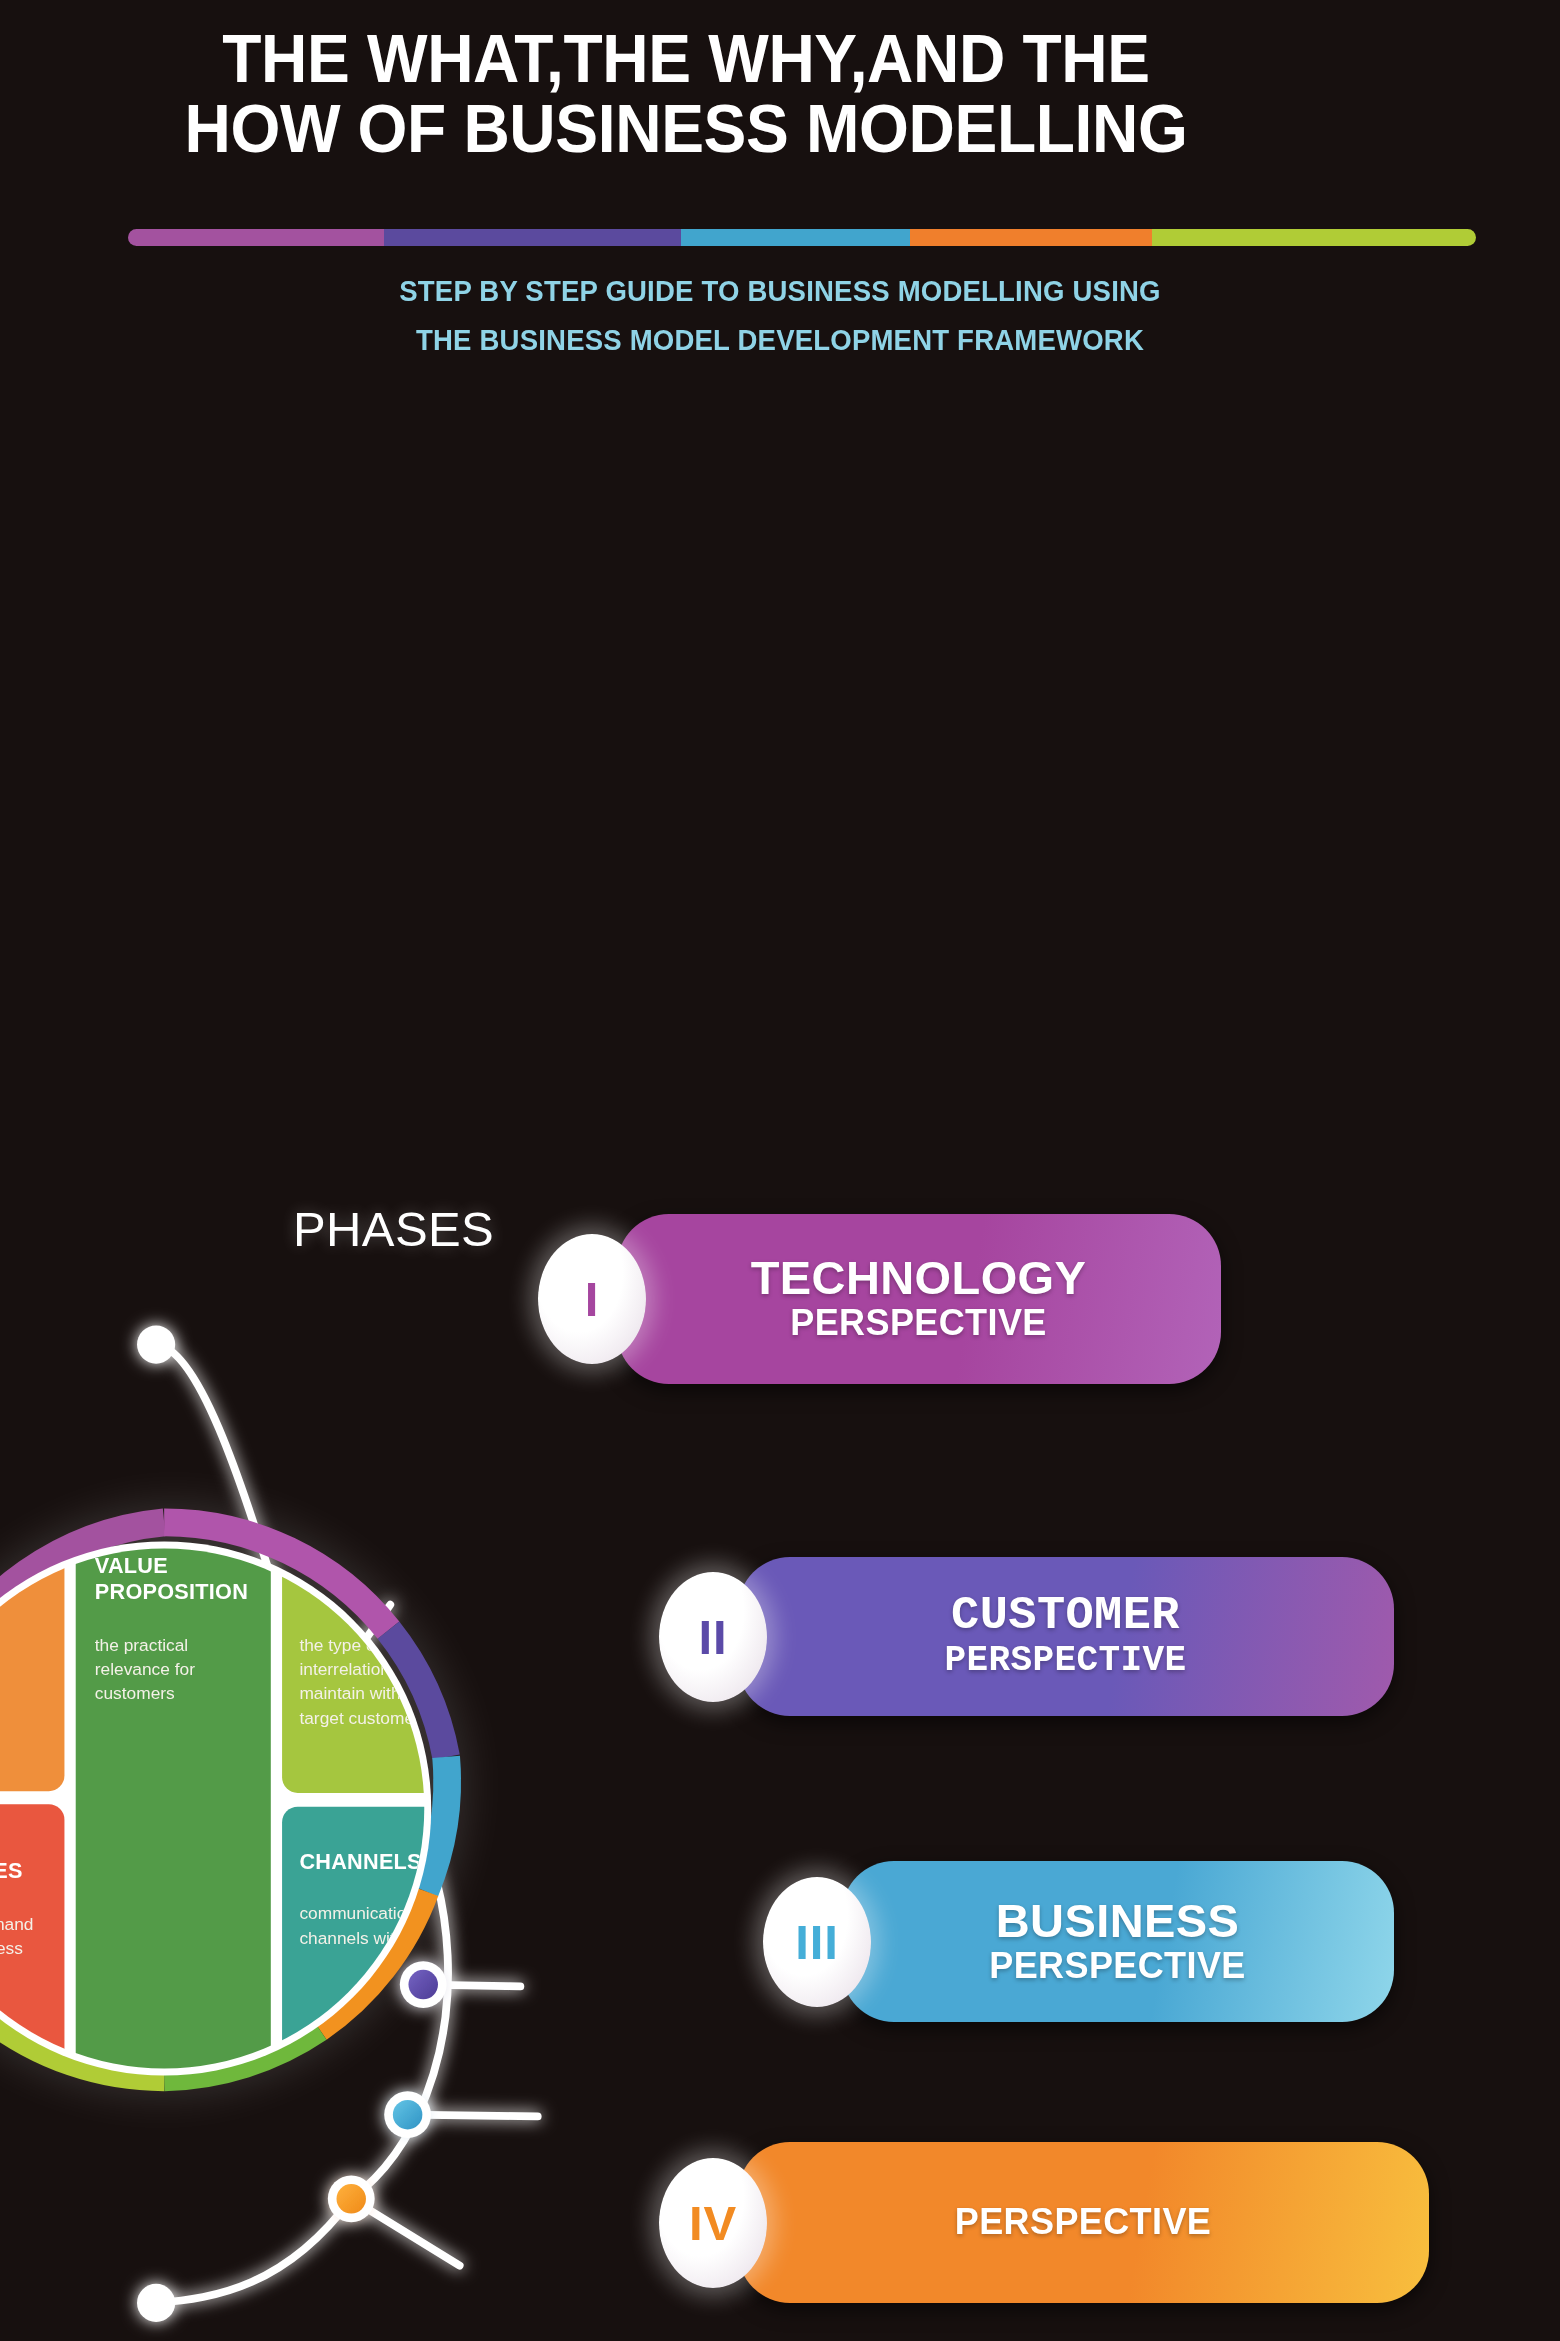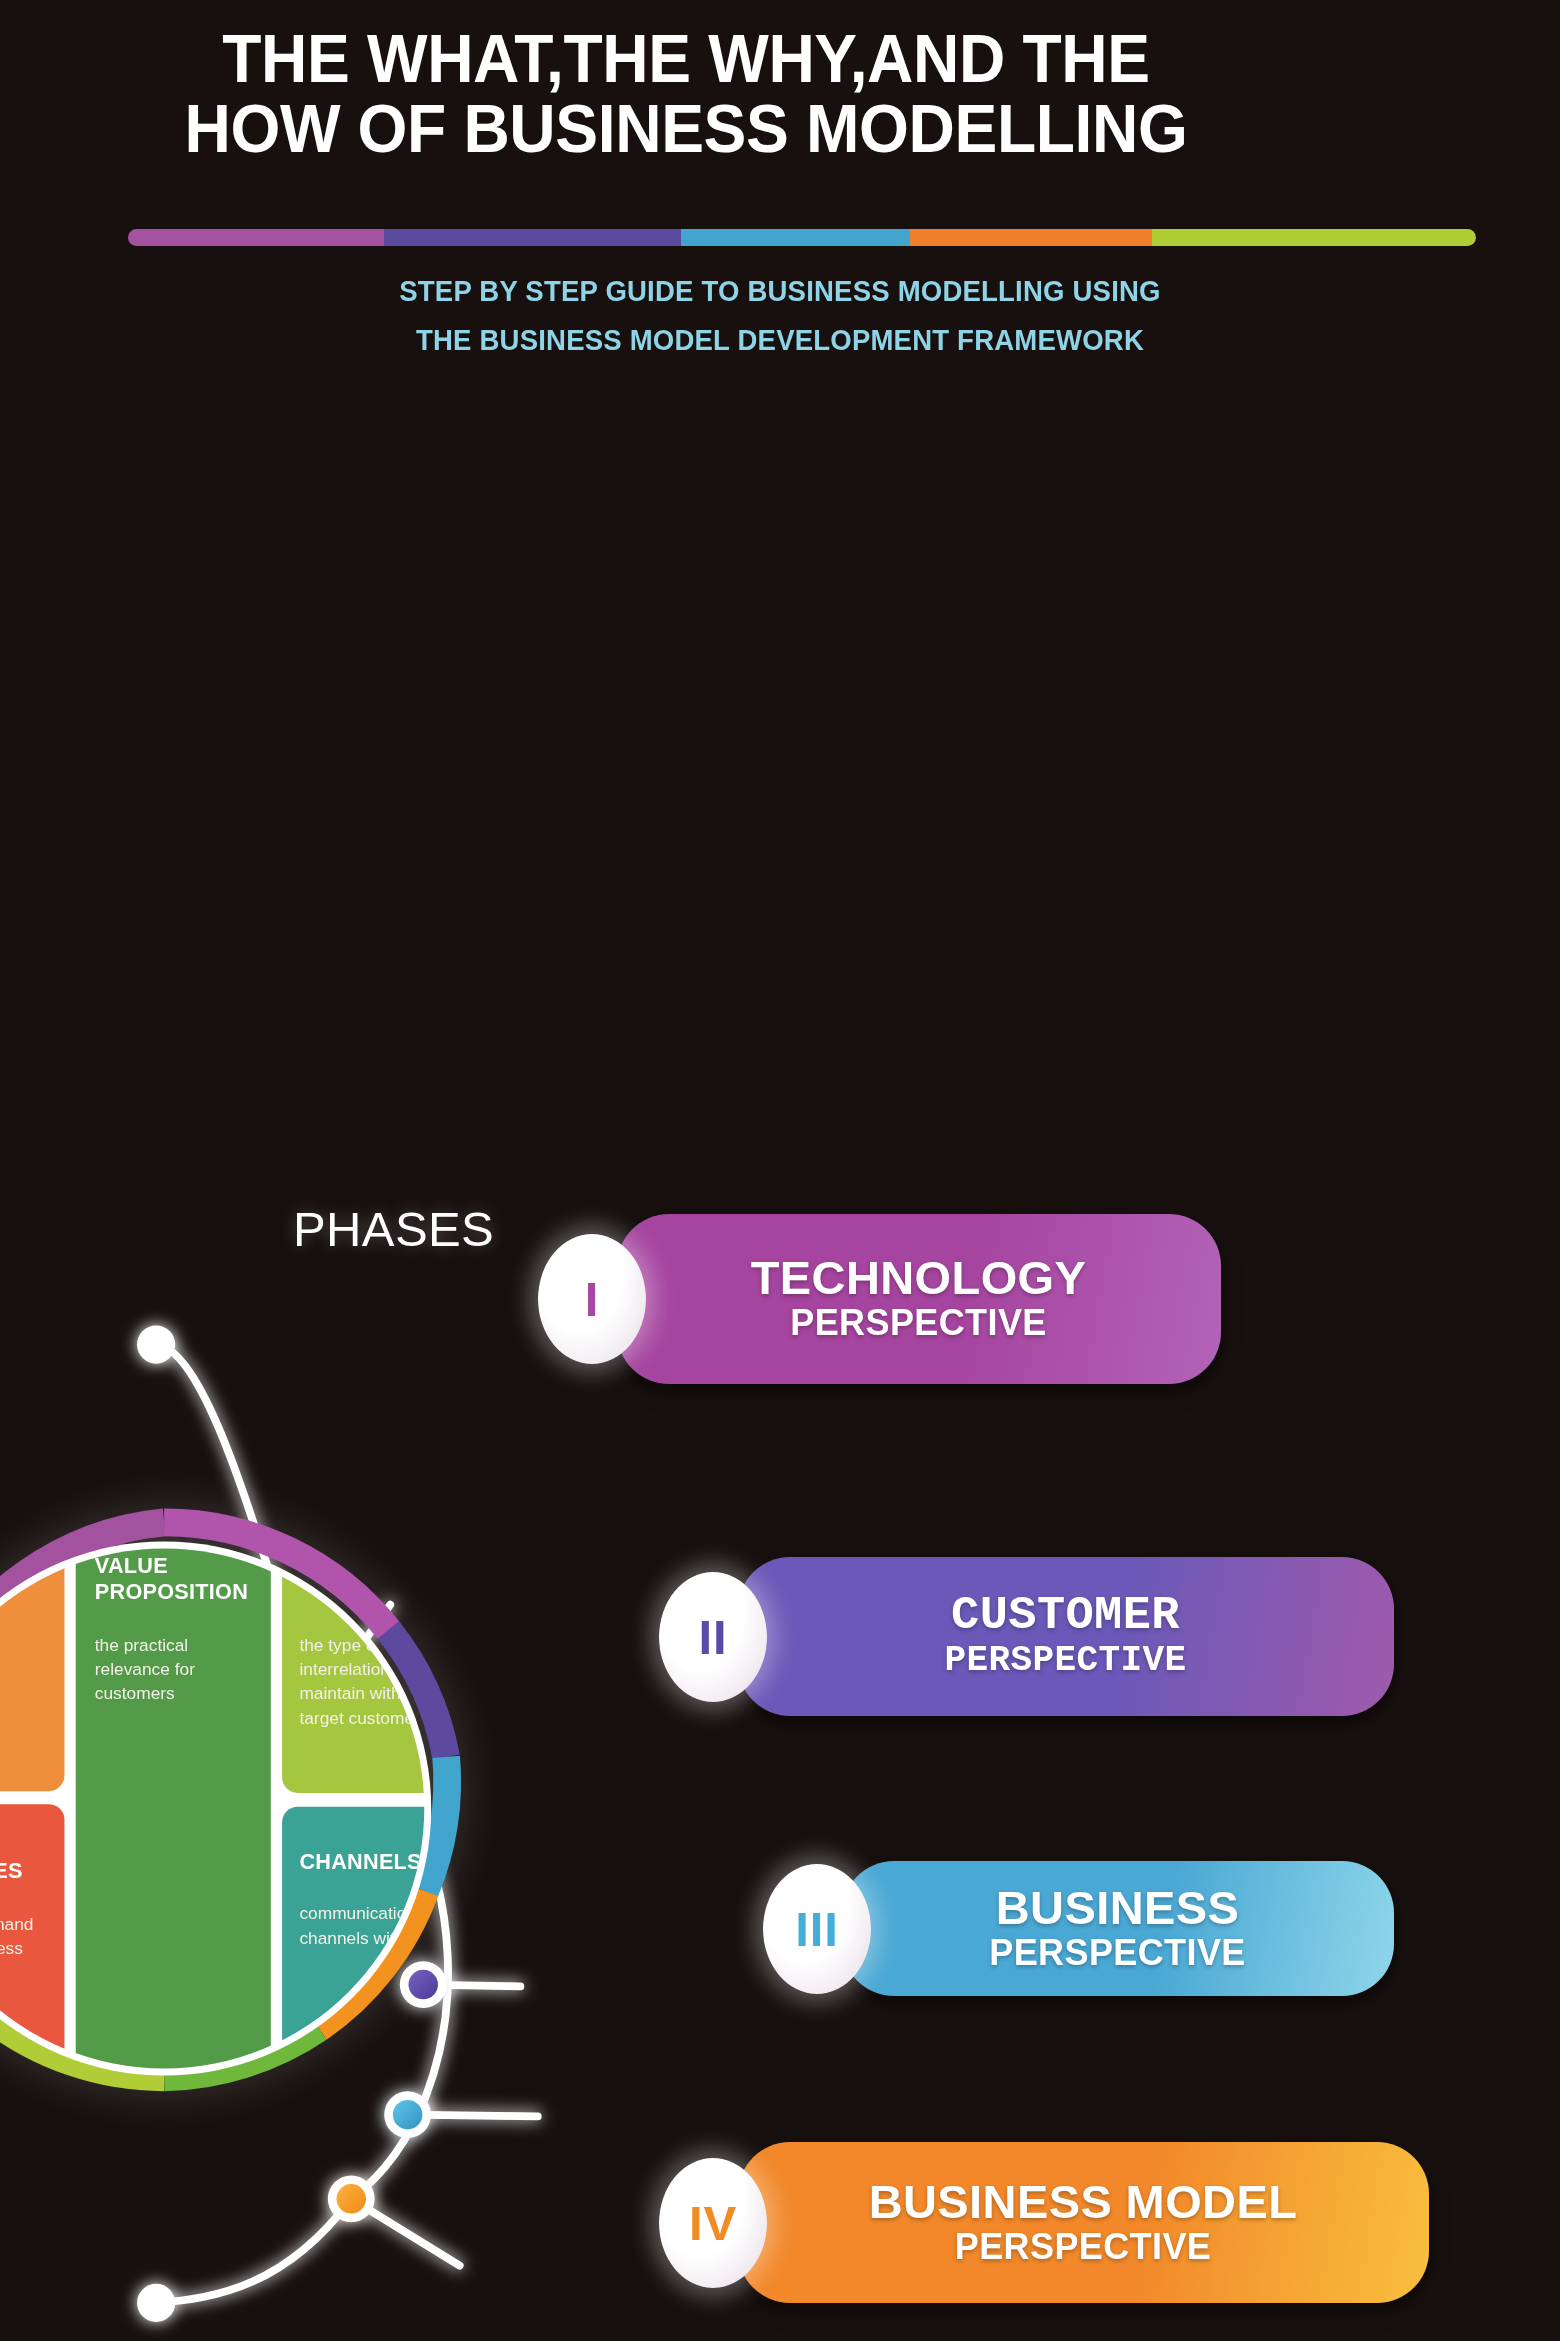--- a/index.html
+++ b/index.html
@@ -69,21 +69,21 @@
     letter-spacing:0.4px;text-transform:uppercase;white-space:nowrap;
     text-shadow:0 1.7px 4.3px rgba(0,0,0,.28);
   }
 
   
   #phase-1{left:538px;top:1214px;}
   #phase-1 .pill{width:538px;height:170px;}
   #phase-2{left:659px;top:1557px;}
   #phase-2 .pill{width:590px;height:159px;font-family:Liberation Mono, monospace;}
   #phase-3{left:763px;top:1861px;}
-  #phase-3 .pill{width:486px;height:135px;}
+  #phase-3 .pill{width:486px;height:161px;}
   #phase-4{left:659px;top:2142px;}
   #phase-4 .pill{width:625px;height:161px;}
 
   
   .wheel-wrap{
     position:absolute;left:-200px;top:1505px;width:763px;height:607px;
   }
   .wheel{position:absolute;left:0;top:0;width:763px;height:607px;
     filter:drop-shadow(0 0 22.6px rgba(255,255,255,.16));}
   .seg-title{
@@ -207,21 +207,20 @@
       <div class="big">BUSINESS</div>
       <div class="small">PERSPECTIVE</div>
     </div>
   </div>
 
   <div class="phase-row" id="phase-4">
     <div class="numdisc" style="color: rgb(242, 139, 34);">
       <span>IV</span>
     </div>
     <div class="pill" style="background: linear-gradient(100deg, rgb(242, 136, 42) 0%, rgb(242, 136, 42) 58%, rgb(248, 191, 62) 100%);">
-      <div class="big">BUSINESS MODEL</div>
       <div class="small">PERSPECTIVE</div>
     </div>
   </div>
 
   <div class="wheel-wrap">
     <svg class="wheel" viewBox="0 0 880 700">
       <defs>
         <clipPath id="discClip">
             <circle cx="420" cy="350" r="300"></circle>
           </clipPath>

